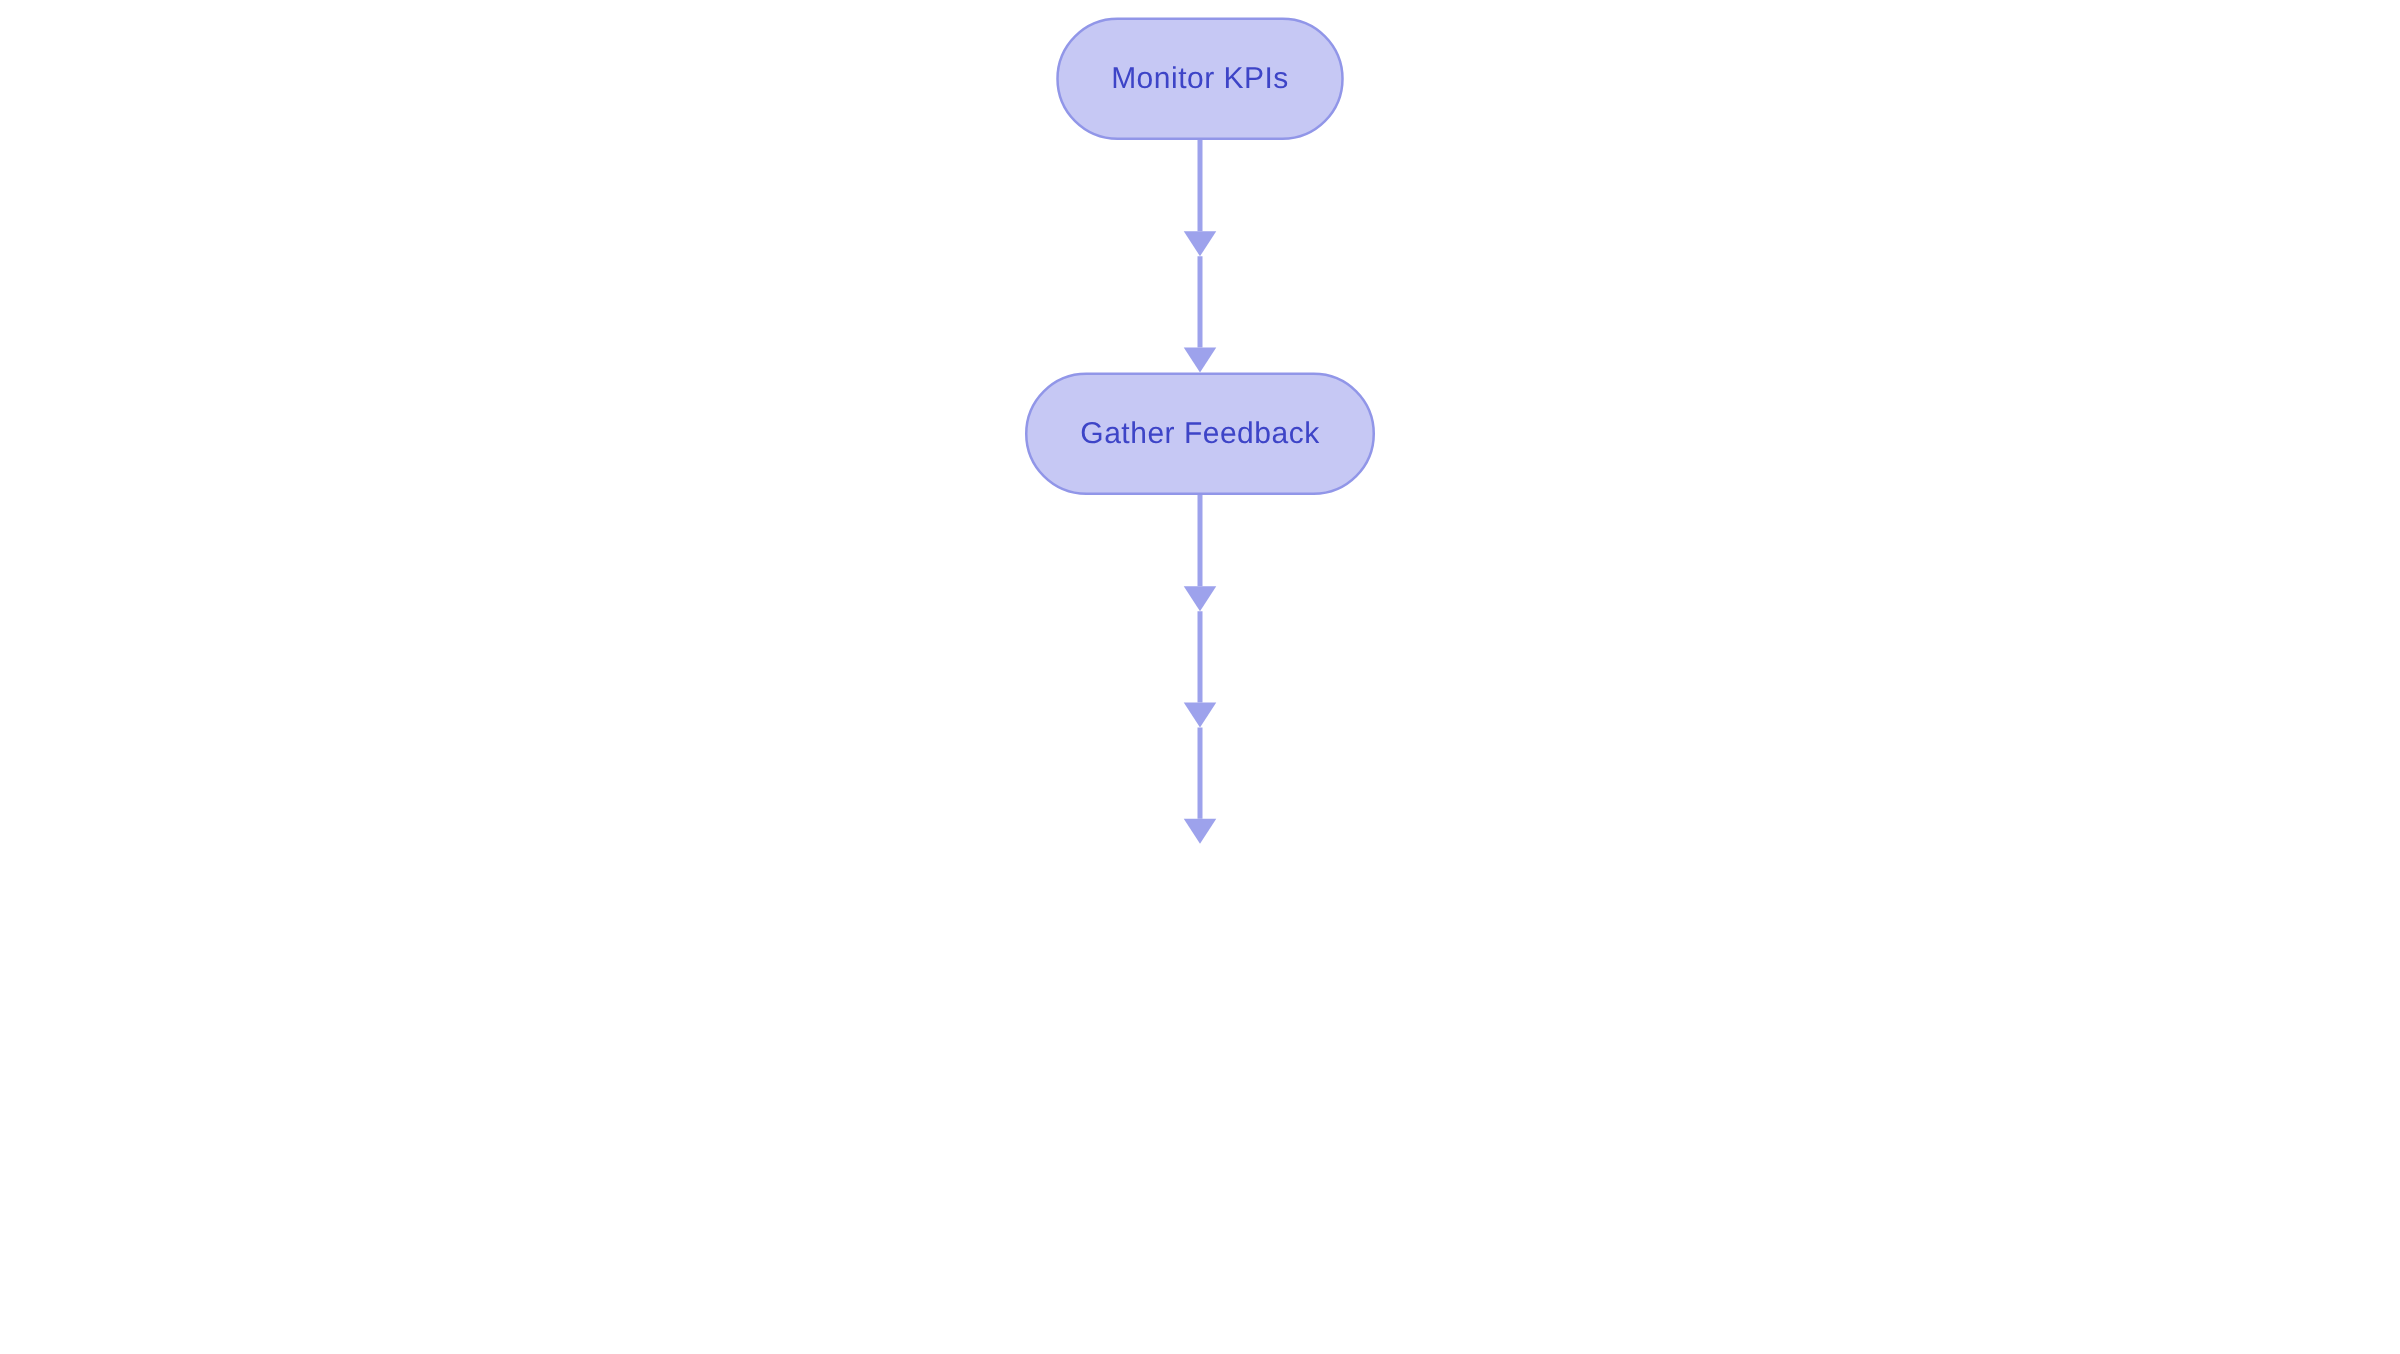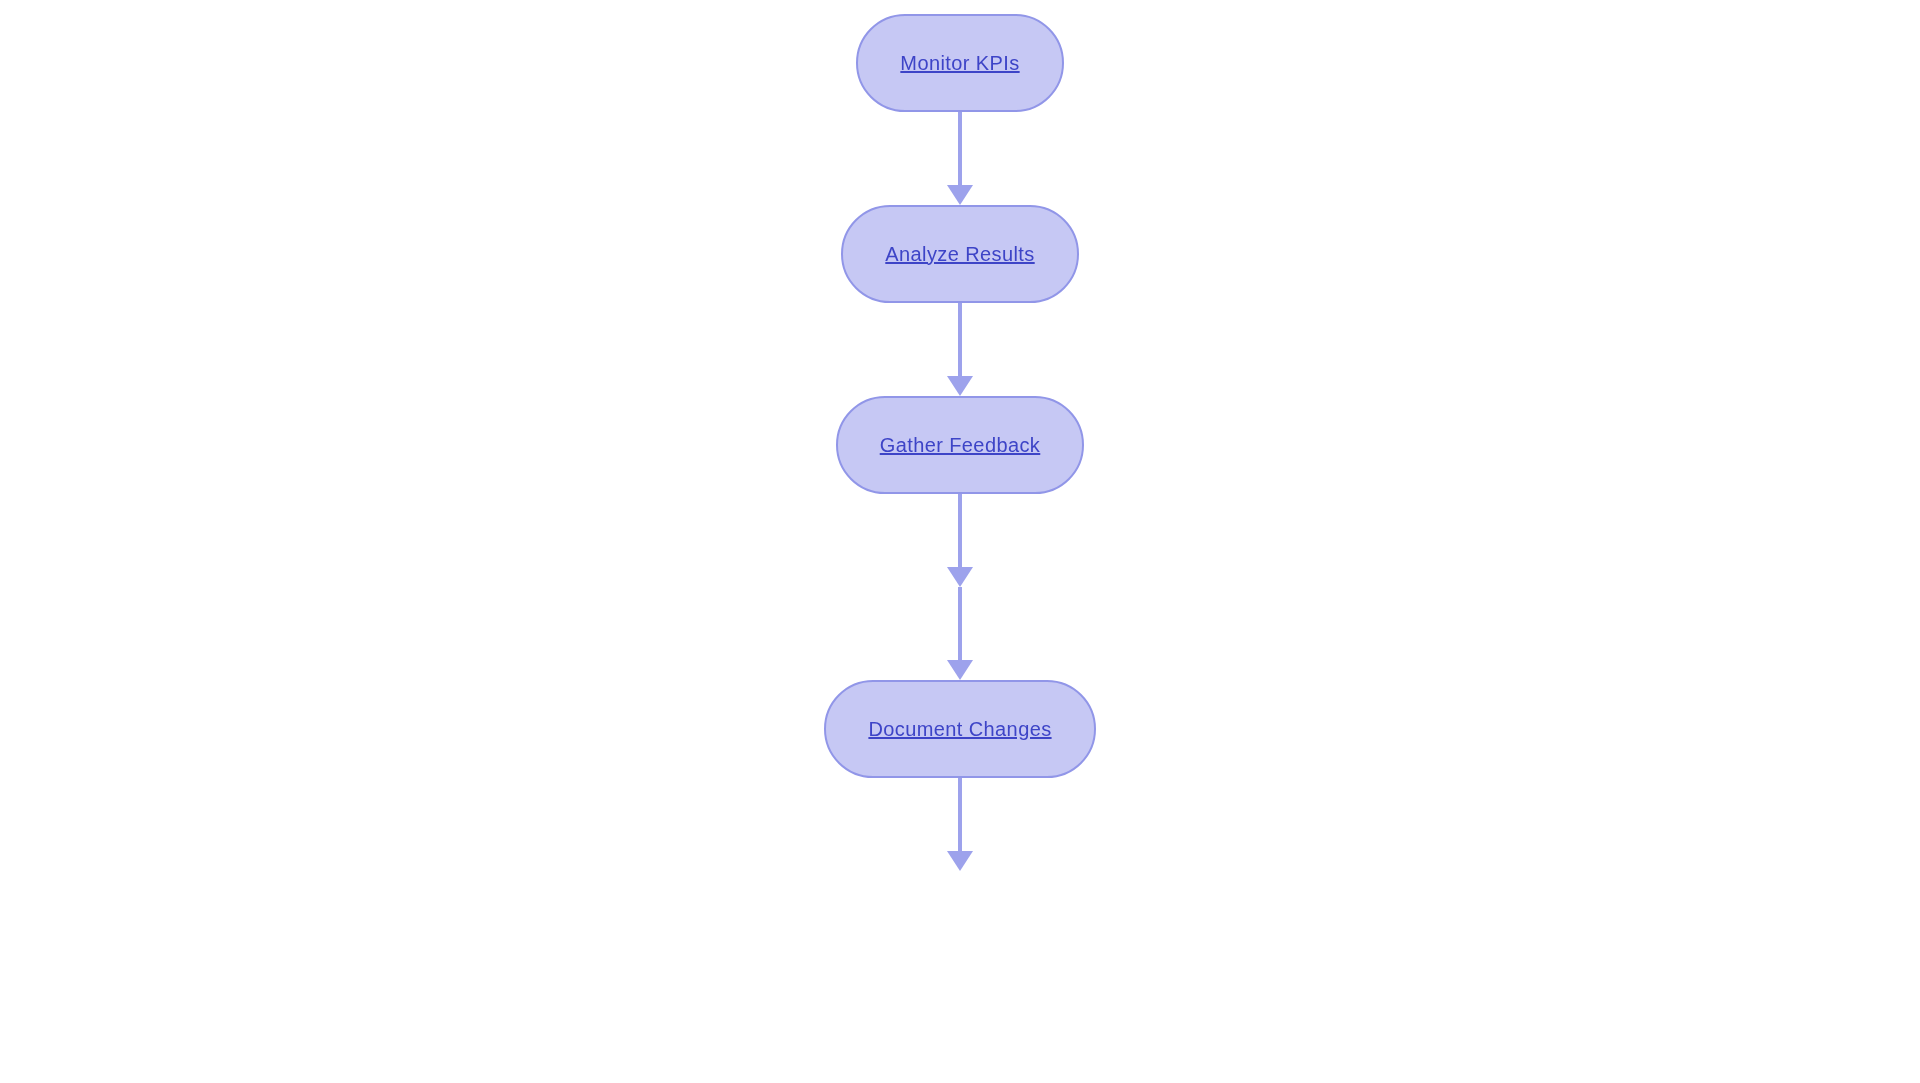--- a/index.html
+++ b/index.html
@@ -31,25 +31,24 @@
     padding: 0 42px;
     border-radius: 49px;
     background: var(--node-fill);
     border: 2px solid var(--node-border);
     display: flex;
     align-items: center;
     justify-content: center;
     flex: 0 0 auto;
   }
   .node-label {
-    font-size: 20px;
+    font-size: 24px;
     letter-spacing: 0.4px;
     color: var(--node-text);
     white-space: nowrap;
-    text-decoration: underline;
   }
   .connector {
     height: 93px;
     width: 28px;
     display: flex;
     flex-direction: column;
     align-items: center;
     flex: 0 0 auto;
   }
   .arrow-line {
@@ -73,23 +72,20 @@
 
   <div class="node">
     <span class="node-label">Monitor KPIs</span>
   </div>
 
   <div class="connector">
     <div class="arrow-line"></div>
     <div class="arrow-head"></div>
   </div>
 
-  <div class="node">
-    <span class="node-label">Analyze Results</span>
-  </div>
 
   <div class="connector">
     <div class="arrow-line"></div>
     <div class="arrow-head"></div>
   </div>
 
   <div class="node">
     <span class="node-label">Gather Feedback</span>
   </div>
 
@@ -97,23 +93,20 @@
     <div class="arrow-line"></div>
     <div class="arrow-head"></div>
   </div>
 
 
   <div class="connector">
     <div class="arrow-line"></div>
     <div class="arrow-head"></div>
   </div>
 
-  <div class="node">
-    <span class="node-label">Document Changes</span>
-  </div>
 
   <div class="connector">
     <div class="arrow-line"></div>
     <div class="arrow-head"></div>
   </div>
 
 
 </div>
 
 </body></html>

